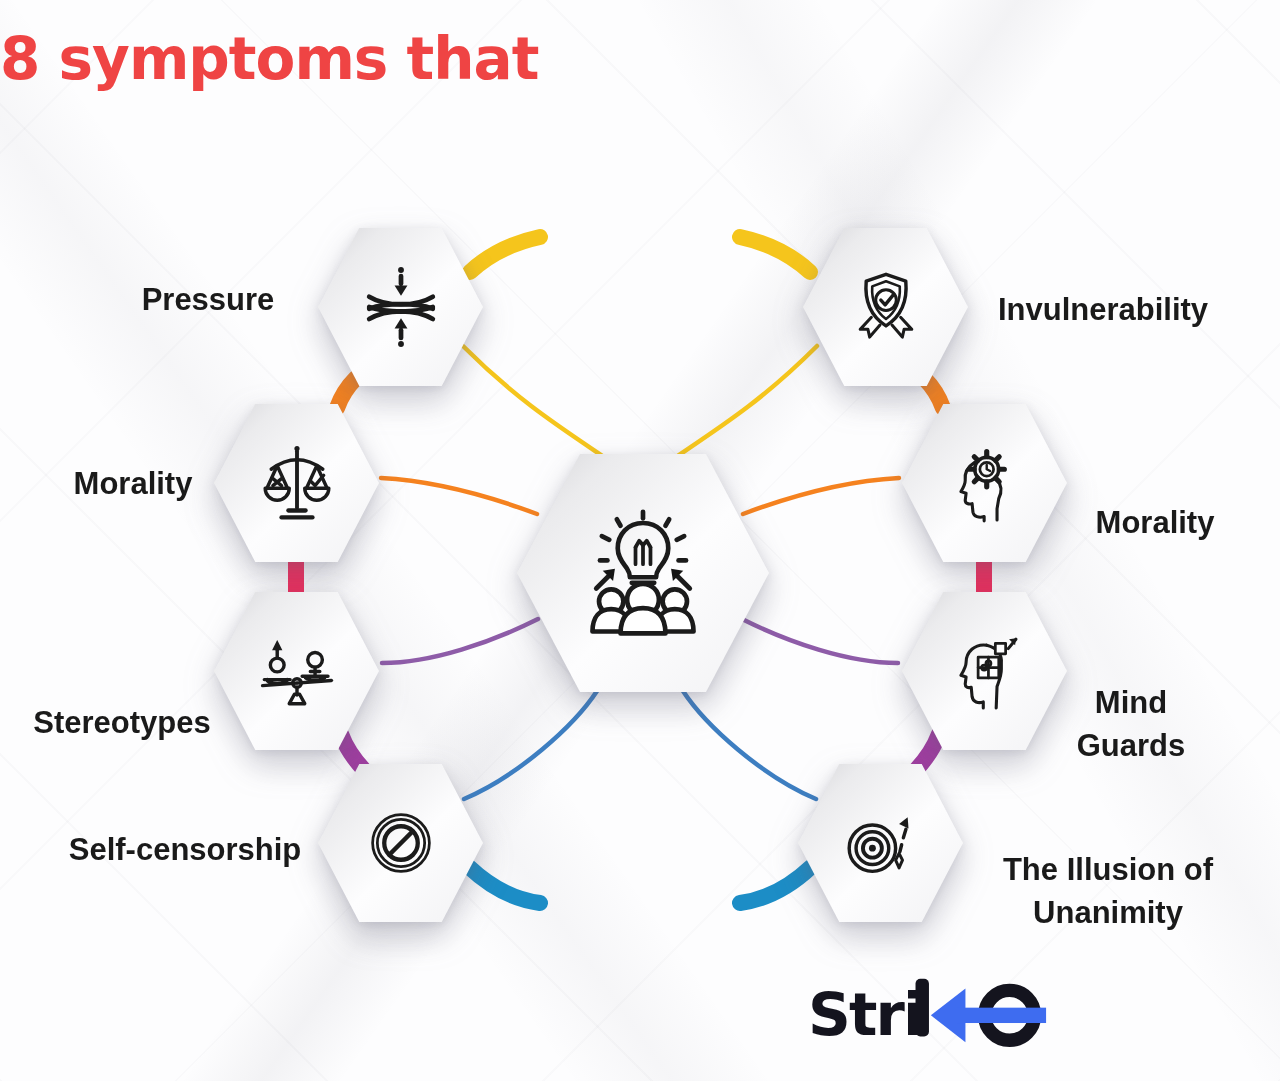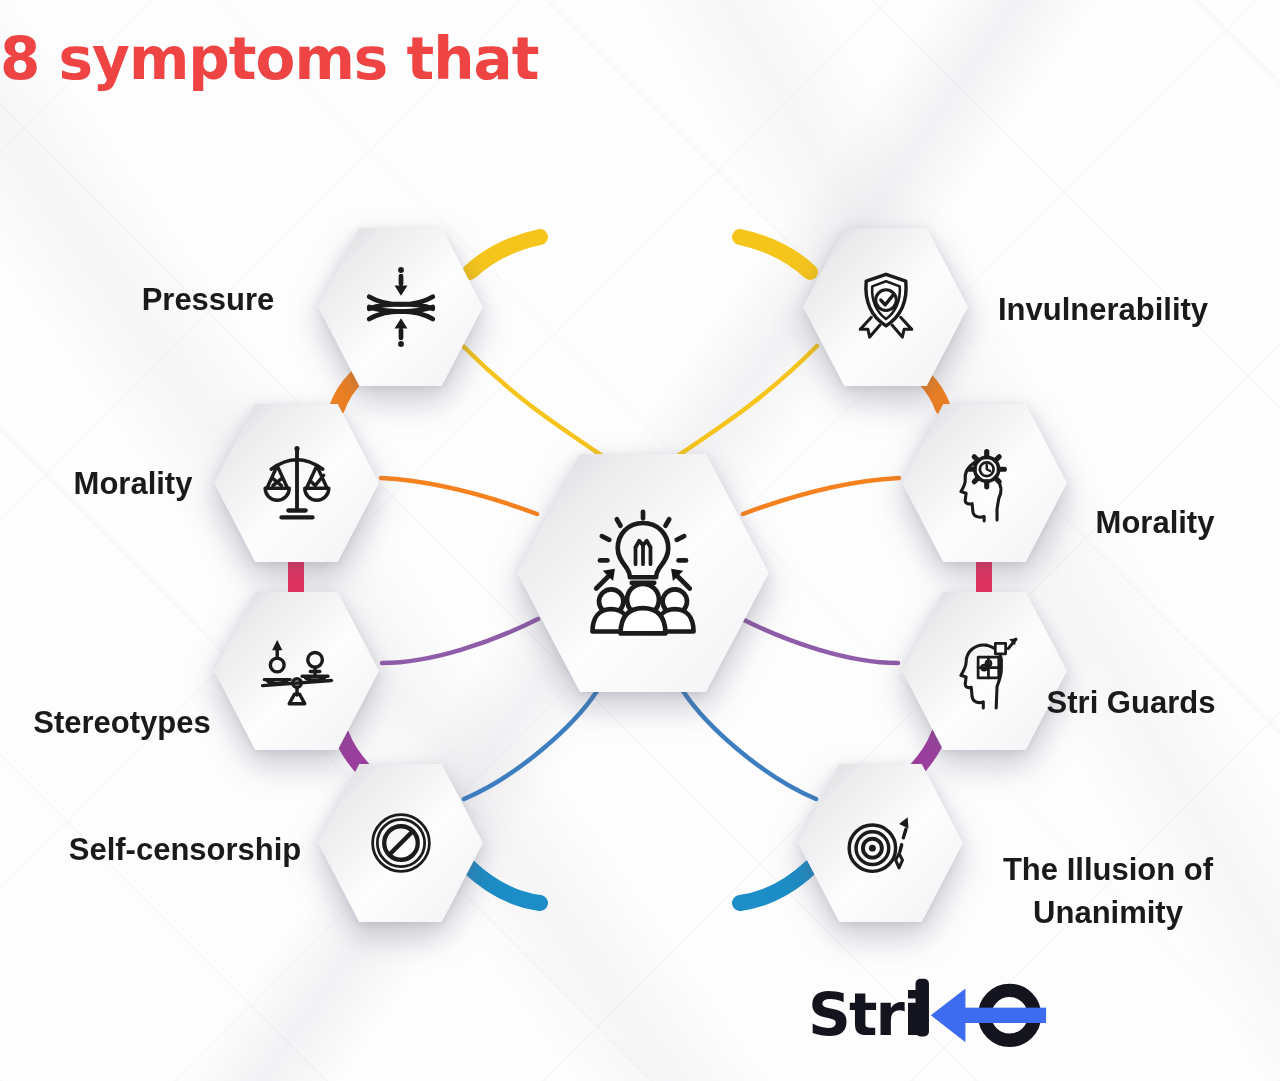--- a/index.html
+++ b/index.html
@@ -231,21 +231,21 @@
       <path d="M71 62 L67 70 L71 79 L75 70 Z" fill="#ffffff" stroke-width="3.5"></path>
     </svg>
   </div>
 </div>
 
 <div class="label nowrap" style="left:98px;top:279px;width:220px;">Pressure</div>
 <div class="label nowrap" style="left:968px;top:289px;width:270px;">Invulnerability</div>
 <div class="label nowrap" style="left:23px;top:463px;width:220px;">Morality</div>
 <div class="label nowrap" style="left:1045px;top:502px;width:220px;">Morality</div>
 <div class="label nowrap" style="left:12px;top:702px;width:220px;">Stereotypes</div>
-<div class="label" style="left:1046px;top:682px;width:170px;">Stri Guards</div>
+<div class="label" style="left:1046px;top:682px;width:170px;">Mind Guards</div>
 <div class="label nowrap" style="left:35px;top:829px;width:300px;">Self-censorship</div>
 <div class="label" style="left:958px;top:849px;width:300px;">The Illusion of Unanimity</div>
 
 <svg class="logo" width="240" height="77" viewBox="0 0 250 80">
   <circle cx="210" cy="44" r="26" fill="none" stroke="#14141e" stroke-width="14"></circle>
   <g>
     <polygon points="128,44 164,16 164,72" fill="var(--logo-blue,#3E6CF0)"></polygon>
     <rect x="156" y="36" width="92" height="16" fill="var(--logo-blue,#3E6CF0)"></rect>
   </g>
   <rect x="112" y="6" width="14" height="60" rx="5" fill="#14141e"></rect>

